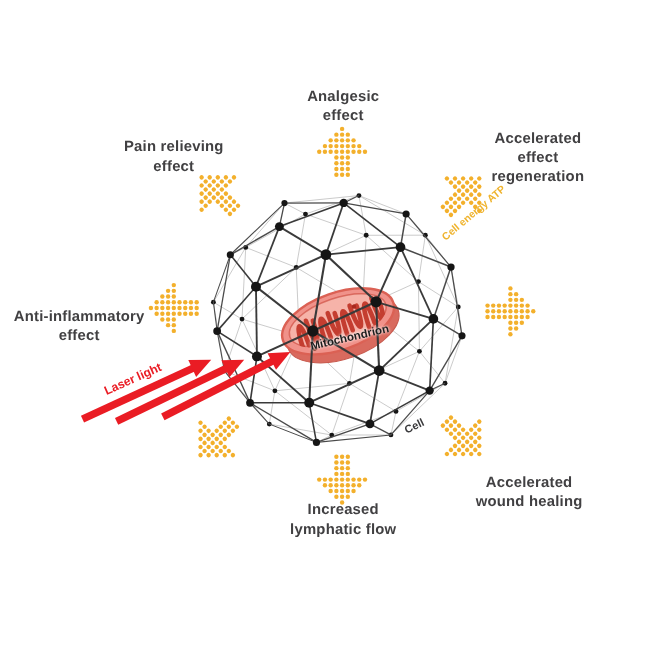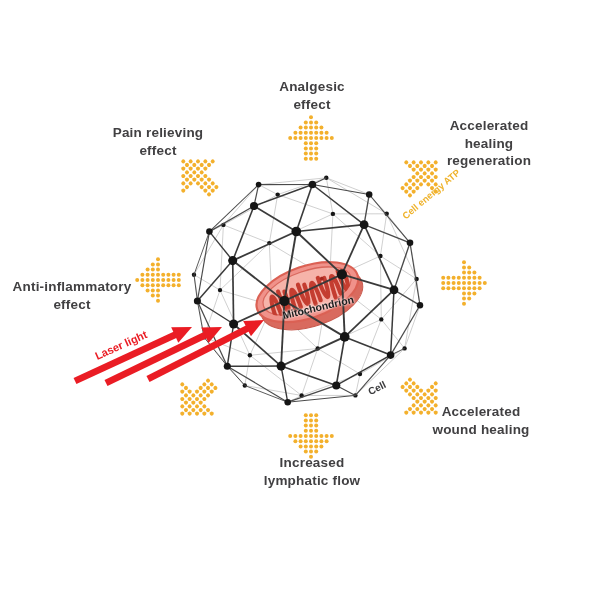--- a/index.html
+++ b/index.html
@@ -227,27 +227,27 @@
         <polygon points="222,327 201.19415184950802,327.6055433416934 208.58488596863802,342.91492115989126" fill="#EA1C24"></polygon>
         <line x1="148" y1="379" x2="248.84734738516497" y2="327.70695262306265" stroke="#EA1C24" stroke-width="6.8"></line>
         <polygon points="264,320 243.21120606012363,321.03732662424073 250.91815868318628,336.18997923907574" fill="#EA1C24"></polygon>
       </g>
     </svg>
 
   <div class="effect-label" style="left:312px;top:96px">Analgesic
 effect</div>
   <div class="effect-label" style="left:158px;top:142px">Pain relieving
 effect</div>
-  <div class="effect-label" style="left:489px;top:143px">Accelerated healing
+  <div class="effect-label" style="left:489px;top:143px">Accelerated effect
 regeneration</div>
   <div class="effect-label" style="left:72px;top:296px">Anti-inflammatory
 effect</div>
   <div class="effect-label" style="left:312px;top:472px">Increased
 lymphatic flow</div>
-  <div class="effect-label" style="left:481px;top:421px">Accelerated
+  <div class="effect-label" style="left:481px;top:447px">Accelerated
 wound healing</div>
 
   <div class="arrow-slot" style="left:311px;top:138px"><svg width="64" height="64" viewBox="-32 -32 64 64">
         <g transform="rotate(0)">
           <circle cx="0" cy="-20.8" r="2" fill="#F3B02C"></circle>
           <circle cx="-5.2" cy="-15.600000000000001" r="2" fill="#F3B02C"></circle>
           <circle cx="0" cy="-15.600000000000001" r="2" fill="#F3B02C"></circle>
           <circle cx="5.2" cy="-15.600000000000001" r="2" fill="#F3B02C"></circle>
           <circle cx="-10.4" cy="-10.4" r="2" fill="#F3B02C"></circle>
           <circle cx="-5.2" cy="-10.4" r="2" fill="#F3B02C"></circle>

